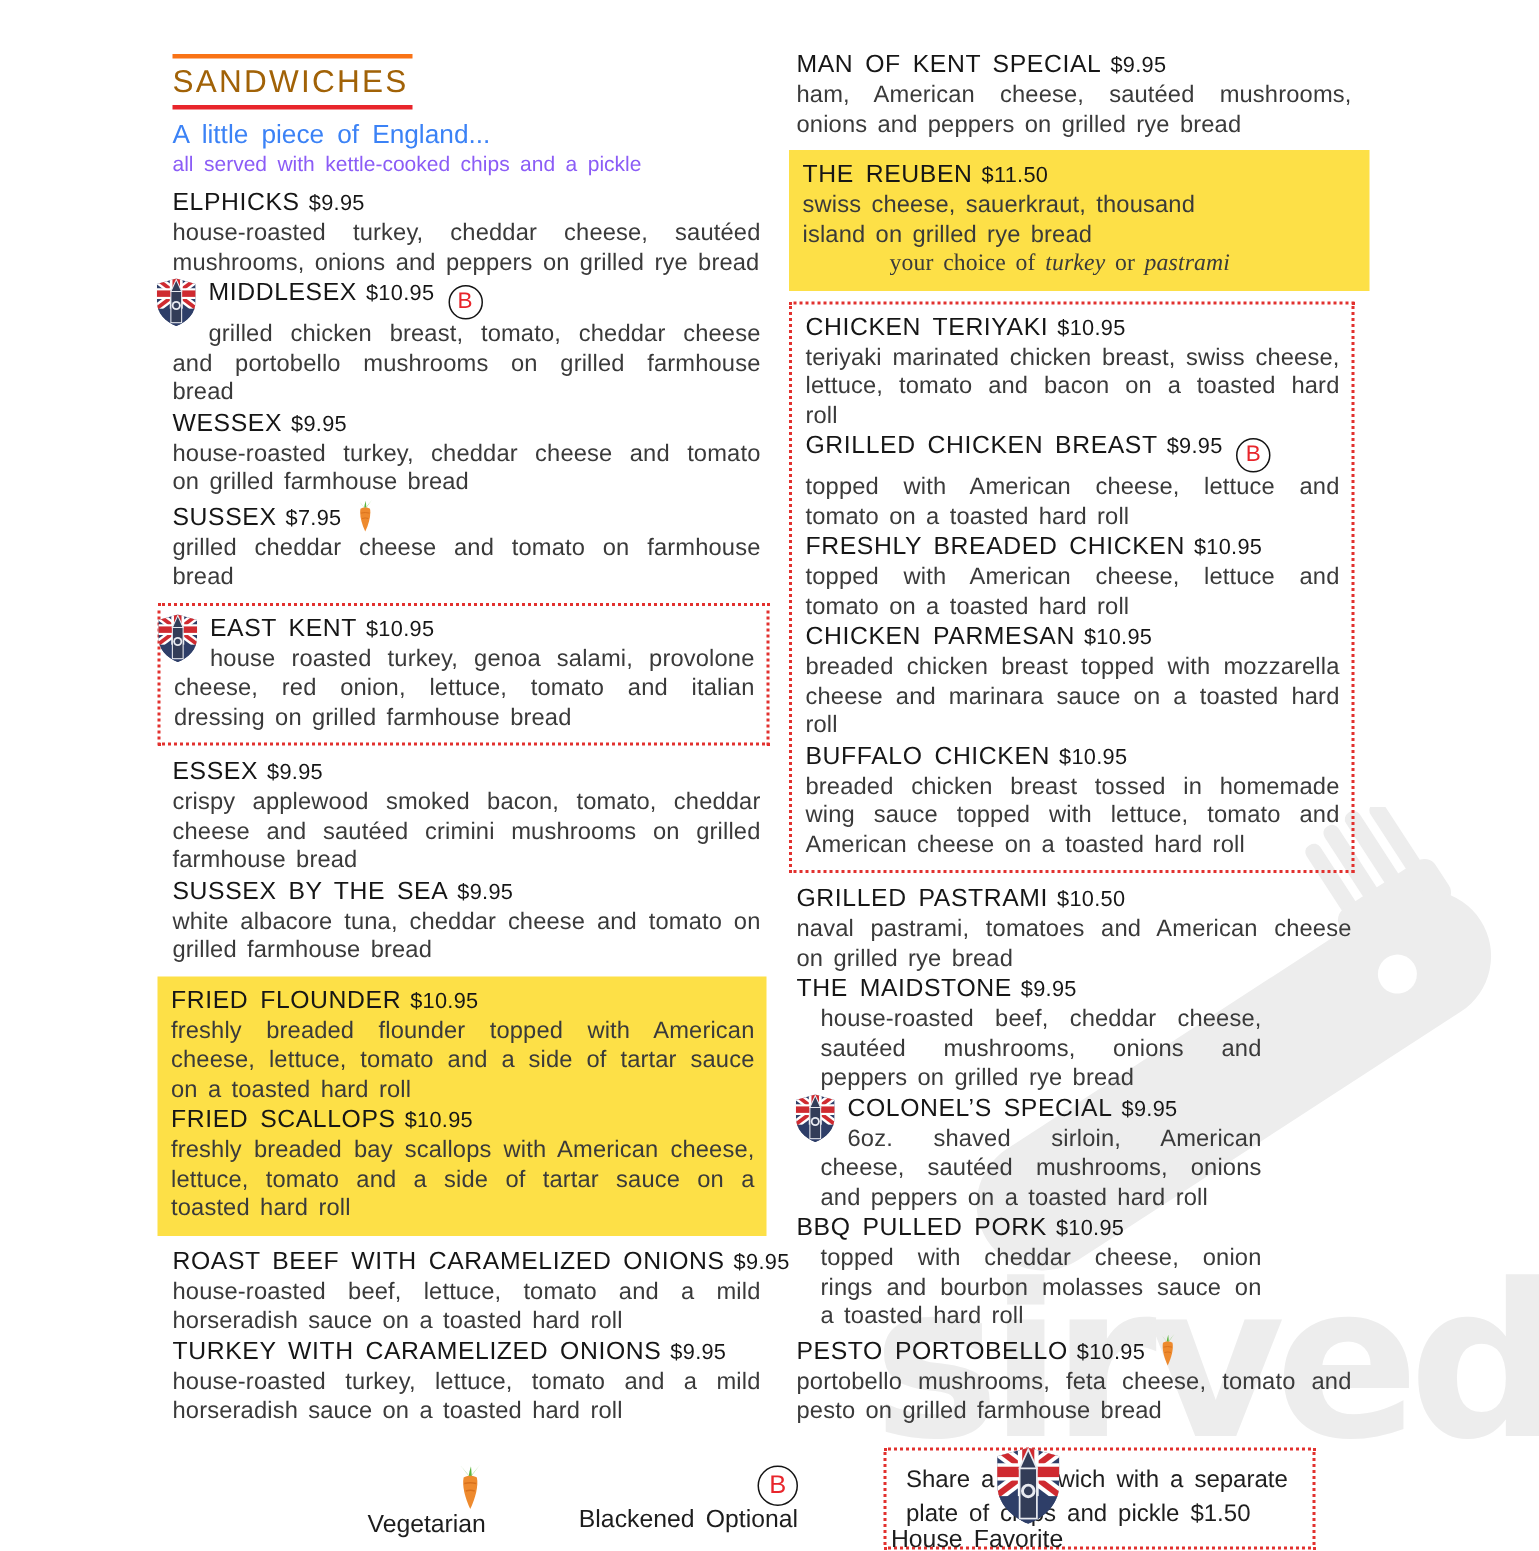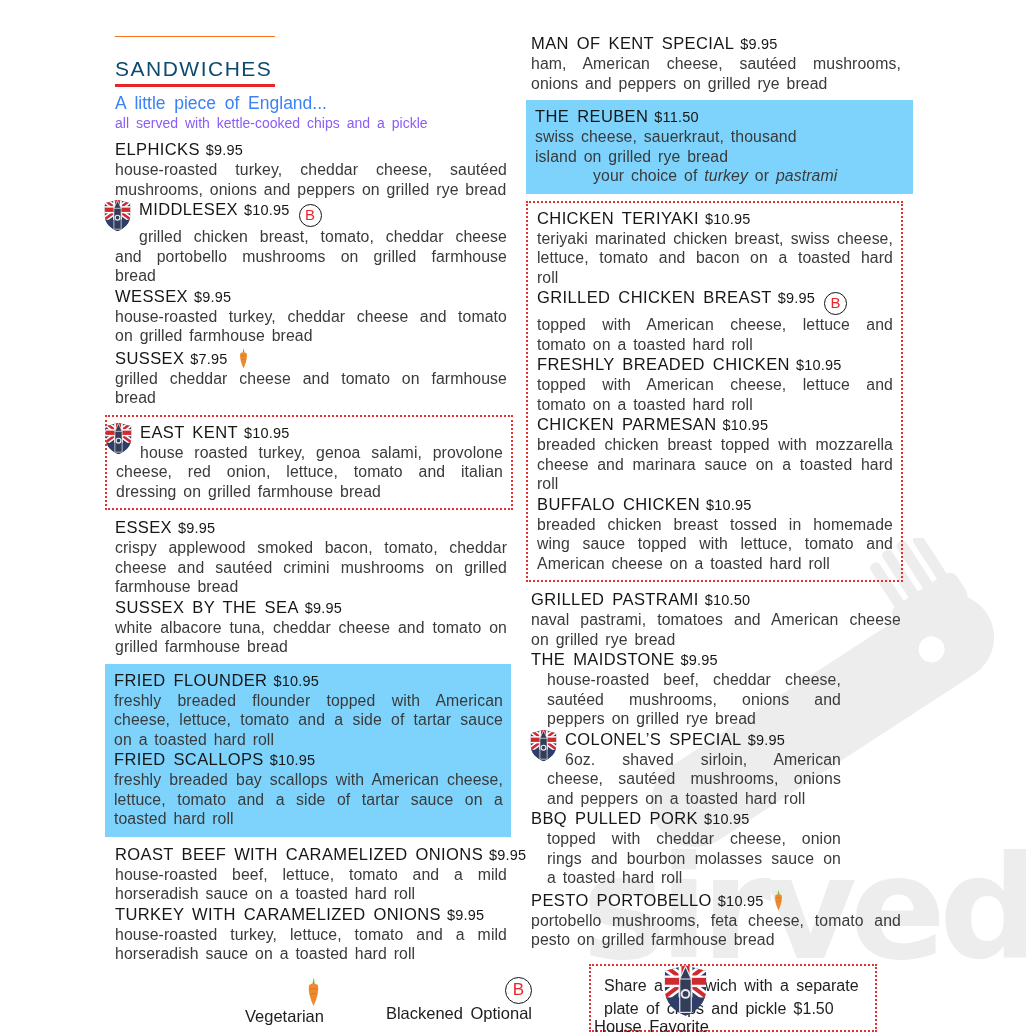--- a/index.html
+++ b/index.html
@@ -10,49 +10,49 @@
   
   .wm { position:absolute; z-index:0; }
   #wm-text { left:582px; top:826px; font-size:142px; font-weight:700; letter-spacing:-7px; color:#ededed; font-family:"DejaVu Sans", sans-serif; }
   #wm-fork { left:608px; top:538px; }
 
   
   .col { position:absolute; z-index:2; }
   #col-left  { left:115px; top:36px; width:392px; }
   #col-right { left:531px; top:33px; width:370px; }
 
-  .title { display:inline-block; color:#0c4a6e; font-size:21px; letter-spacing:1.5px; font-weight:500;
-           border-top:1px solid #f97316; border-bottom:3px solid #e8252b; padding:20px 3px 3px 0; margin-bottom:5px; }
+  .title { display:inline-block; color:#a16207; font-size:21px; letter-spacing:1.5px; font-weight:500;
+           border-top:3px solid #f97316; border-bottom:3px solid #e8252b; padding:4px 3px 3px 0; margin-bottom:5px; }
   .subtitle { font-size:17.5px; line-height:22px; color:#3b82f6; word-spacing:0.22em; }
   .note { font-size:14px; line-height:18px; color:#8b5cf6; word-spacing:0.22em; margin-bottom:1px; }
 
   .block { margin-bottom:7px; }
   .block:last-child { margin-bottom:0; }
 
   .box-dotted { border:2px dotted #e2312e; padding:5px 8px 7px 9px; margin-left:-10px; margin-right:-6px; }
   #col-right .box-dotted { margin-left:-5px; margin-right:-2px; }
-  .box-red { background:#7dd3fc; padding:6px 8px 8px 9px; margin-left:-10px; margin-right:-4px; }
+  .box-red { background:#fde047; padding:6px 8px 8px 9px; margin-left:-10px; margin-right:-4px; }
   #col-right .box-red { margin-left:-5px; margin-right:-12px; }
 
   .item { position:relative; }
   .ihead { font-size:16.5px; line-height:20px; color:#161616; letter-spacing:0.4px; word-spacing:0.18em; white-space:nowrap; }
   .iprice { font-size:14.5px; letter-spacing:0.2px; margin-left:6px; }
   .idesc { font-size:15.8px; line-height:19.5px; color:#3a3a3a; letter-spacing:0.1px; word-spacing:0.15em; text-align:justify; }
   .wrap-early { padding-right:60px;margin-left:16px; }
 
   .shield { float:left; width:29px; height:33px; margin:0 7px 0 -12px; }
   #col-right .shield { margin-left:-2px; }
   .shield svg, .carrot svg { display:block; }
 
   .bcirc { display:inline-block; width:23px; height:23px; border:1.8px solid #141414; border-radius:50%;
            color:#e8252b; font-size:15px; line-height:20px; text-align:center; font-weight:500;
            vertical-align:-5px; margin-left:9px; letter-spacing:0; }
   .carrot-inline { display:inline-block; width:15px; height:23px; vertical-align:-5px; margin-left:8px; }
 
-  .choice-line { margin-left:58px; }
+  .choice-line { margin-left:58px;font-family:Liberation Serif, serif; }
   .choice-line i { font-style:italic; }
 
   .share-box { border:2px dotted #e2312e; width:288px; margin:14px 0 0 58px; padding:8px 13px 10px;
                font-size:16px; line-height:23px; color:#1e1e1e; word-spacing:0.18em; }
 
   
   #legend { position:absolute; left:233px; top:964px; z-index:2; display:flex; align-items:center; column-gap:50px; }
   .legend-item { display:flex; align-items:flex-end;flex-direction:column; }
   .legend-label { font-size:16.5px; color:#1d1d1d; word-spacing:0.18em; margin-left:12px; }
   .legend-carrot { width:21px; height:32px; }

